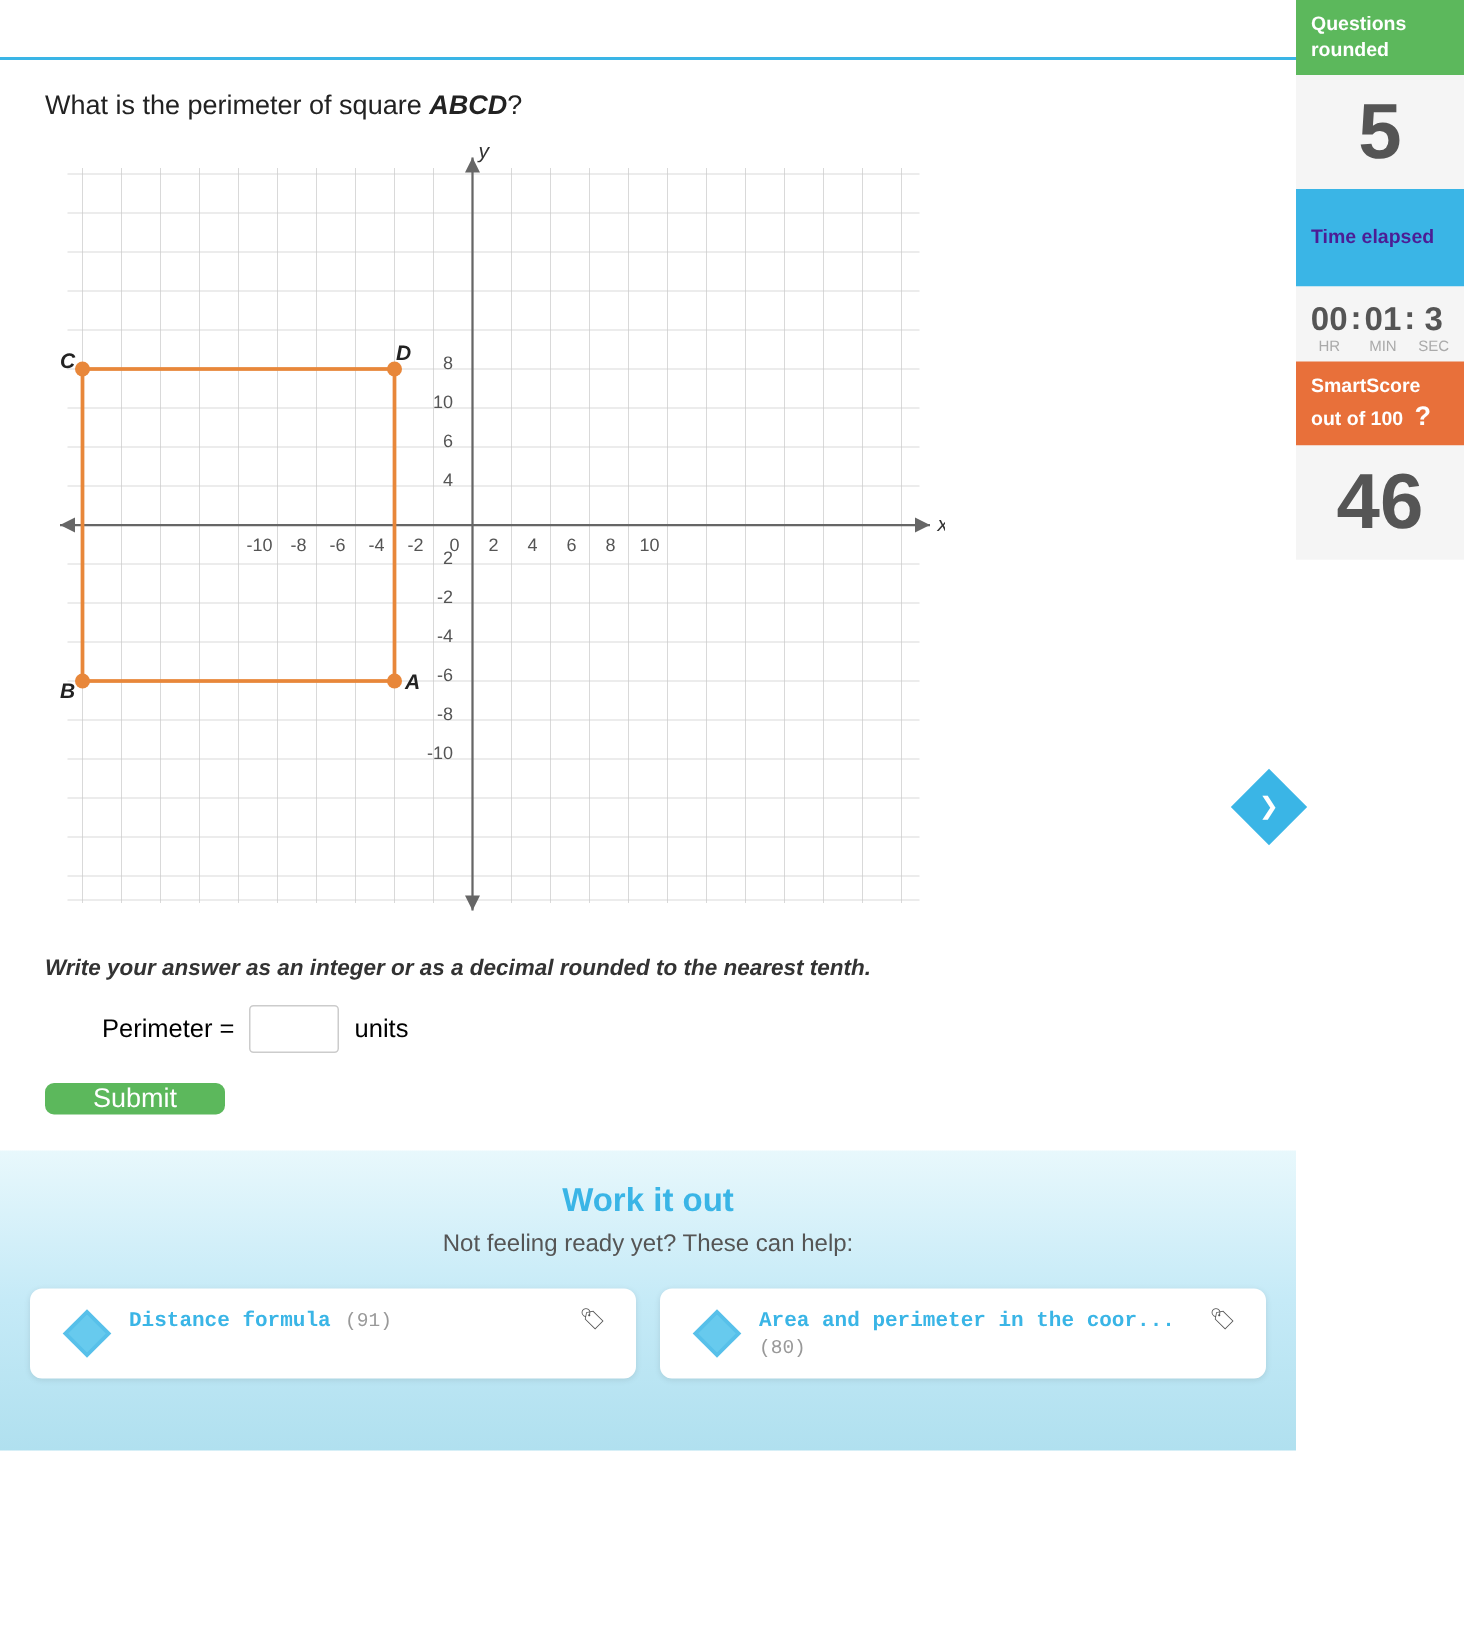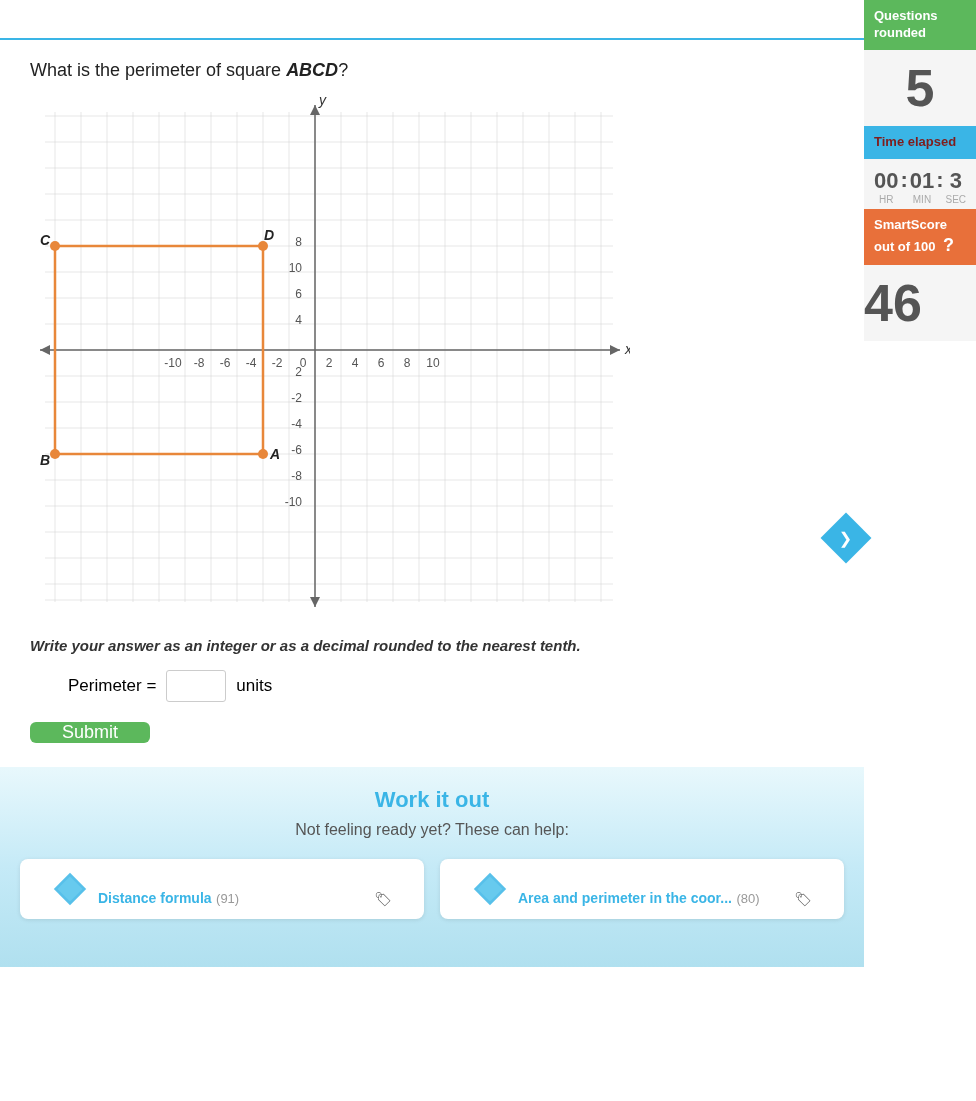--- a/index.html
+++ b/index.html
@@ -50,22 +50,22 @@
     .questions-count {
       background: #f5f5f5;
       text-align: center;
       font-size: 52px;
       font-weight: bold;
       color: #555;
       padding: 8px 0;
     }
     .time-elapsed-box {
       background: #3ab5e6;
-      color: #7f1d1d;
-      padding: 8px 10px;
+      color: #4c1d95;
+      padding: 24px 10px;
       font-size: 13px;
       font-weight: bold;
       line-height: 1.3;
     }
     .timer-row {
       display: flex;
       justify-content: center;
       align-items: flex-end;
       gap: 2px;
       padding: 8px 4px 4px;
@@ -95,20 +95,21 @@
     .smartscore-box {
       background: #e8703a;
       color: #fff;
       padding: 8px 10px;
       font-size: 13px;
       font-weight: bold;
       line-height: 1.3;
     }
     .score-count {
       background: #f5f5f5;
+      text-align: center;
       font-size: 52px;
       font-weight: bold;
       color: #555;
       padding: 8px 0;
     }
 
     
     .main-content {
       padding: 20px 20px 20px 30px;
       margin-right: 112px;
@@ -186,28 +187,29 @@
       margin-bottom: 20px;
     }
     .resource-cards {
       display: flex;
       gap: 16px;
       justify-content: center;
     }
     .resource-card {
       background: #fff;
       border-radius: 8px;
-      padding: 12px 32px;
-      display: flex;
-      align-items: flex-end;
+      padding: 12px 20px;
+      display: flex;
+      align-items: flex-start;
       gap: 10px;
       flex: 1;
       max-width: 420px;
       cursor: pointer;
       box-shadow: 0 1px 4px rgba(0,0,0,0.1);
+      font-family: Liberation Mono, monospace;
     }
     .diamond-icon {
       width: 36px; height: 36px;
       flex-shrink: 0;
     }
     .resource-title {
       color: #3ab5e6;
       font-size: 14px;
       font-weight: bold;
     }

